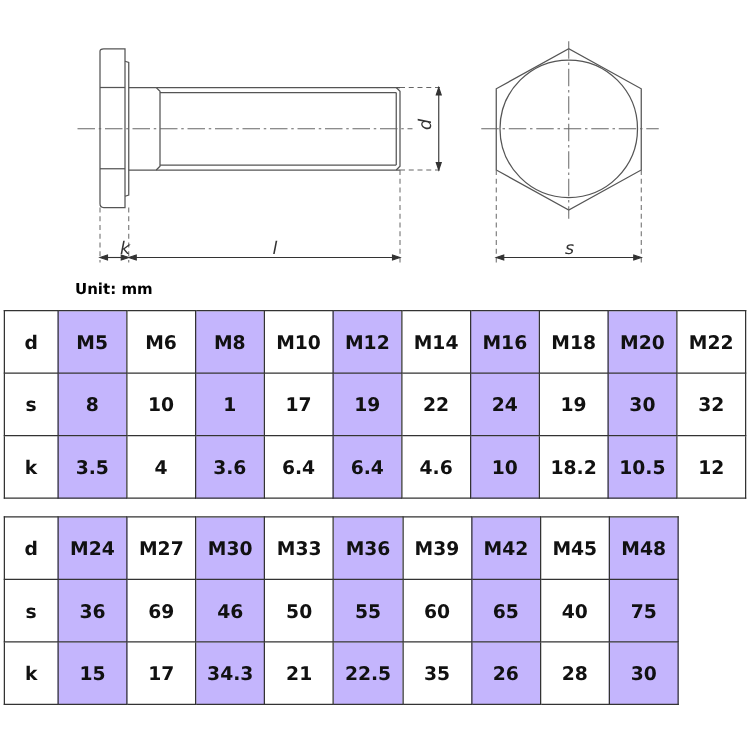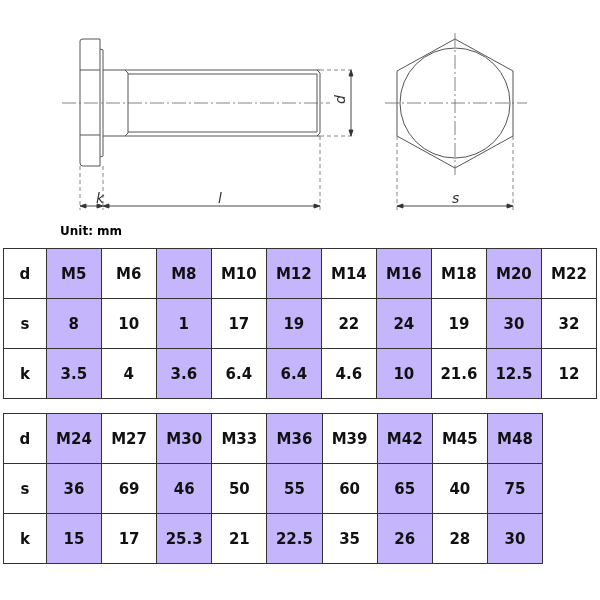--- a/index.html
+++ b/index.html
@@ -107,22 +107,22 @@
       </tr>
       <tr>
         <td class="hdr">k</td>
         <td class="c shade">3.5</td>
         <td class="c">4</td>
         <td class="c shade">3.6</td>
         <td class="c">6.4</td>
         <td class="c shade">6.4</td>
         <td class="c">4.6</td>
         <td class="c shade">10</td>
-        <td class="c">21.6</td>
-        <td class="c shade">12.5</td>
+        <td class="c">18.2</td>
+        <td class="c shade">10.5</td>
         <td class="c">12</td>
       </tr>
     </tbody>
 </table>
 
 <table class="spec" id="t2">
   <tbody>
       <tr>
         <td class="hdr">d</td>
         <td class="c shade">M24</td>
@@ -144,21 +144,21 @@
         <td class="c shade">55</td>
         <td class="c">60</td>
         <td class="c shade">65</td>
         <td class="c">40</td>
         <td class="c shade">75</td>
       </tr>
       <tr>
         <td class="hdr">k</td>
         <td class="c shade">15</td>
         <td class="c">17</td>
-        <td class="c shade">25.3</td>
+        <td class="c shade">34.3</td>
         <td class="c">21</td>
         <td class="c shade">22.5</td>
         <td class="c">35</td>
         <td class="c shade">26</td>
         <td class="c">28</td>
         <td class="c shade">30</td>
       </tr>
     </tbody>
 </table>
 

